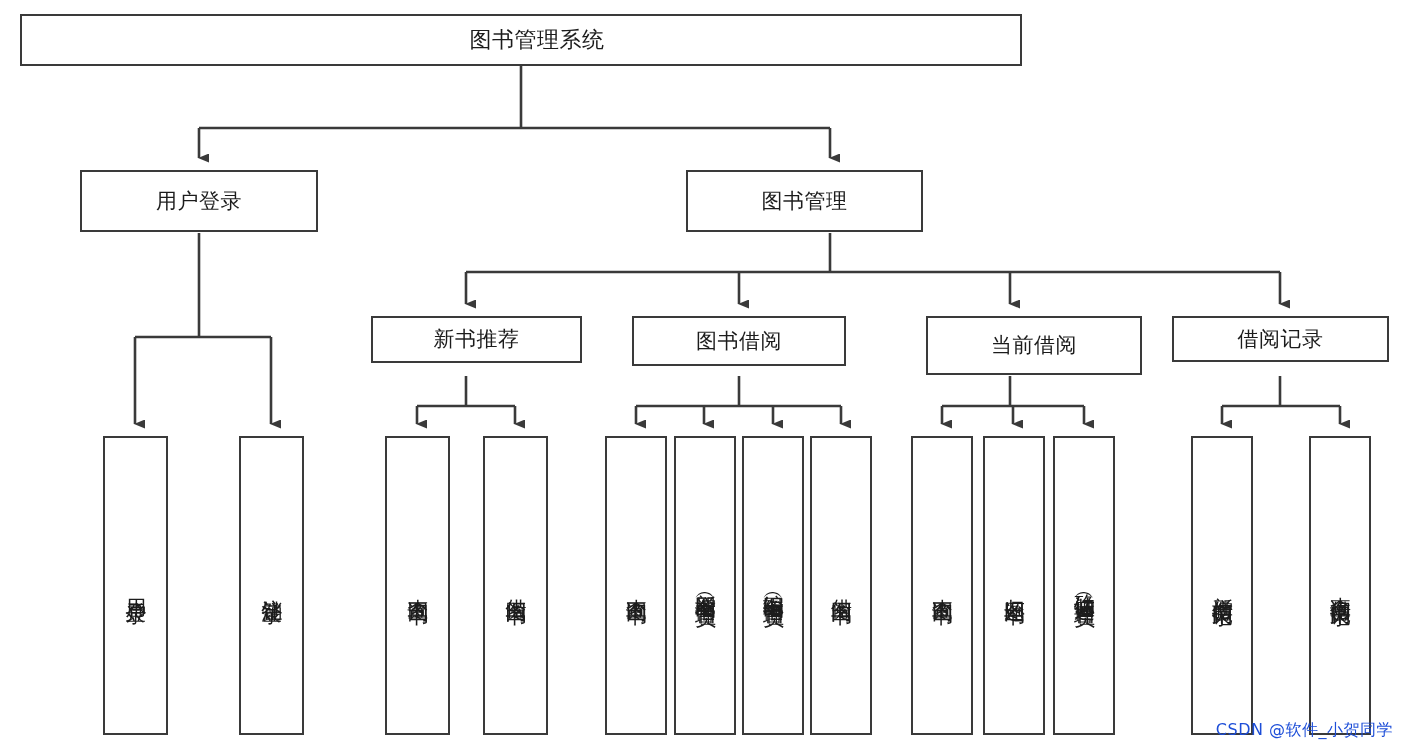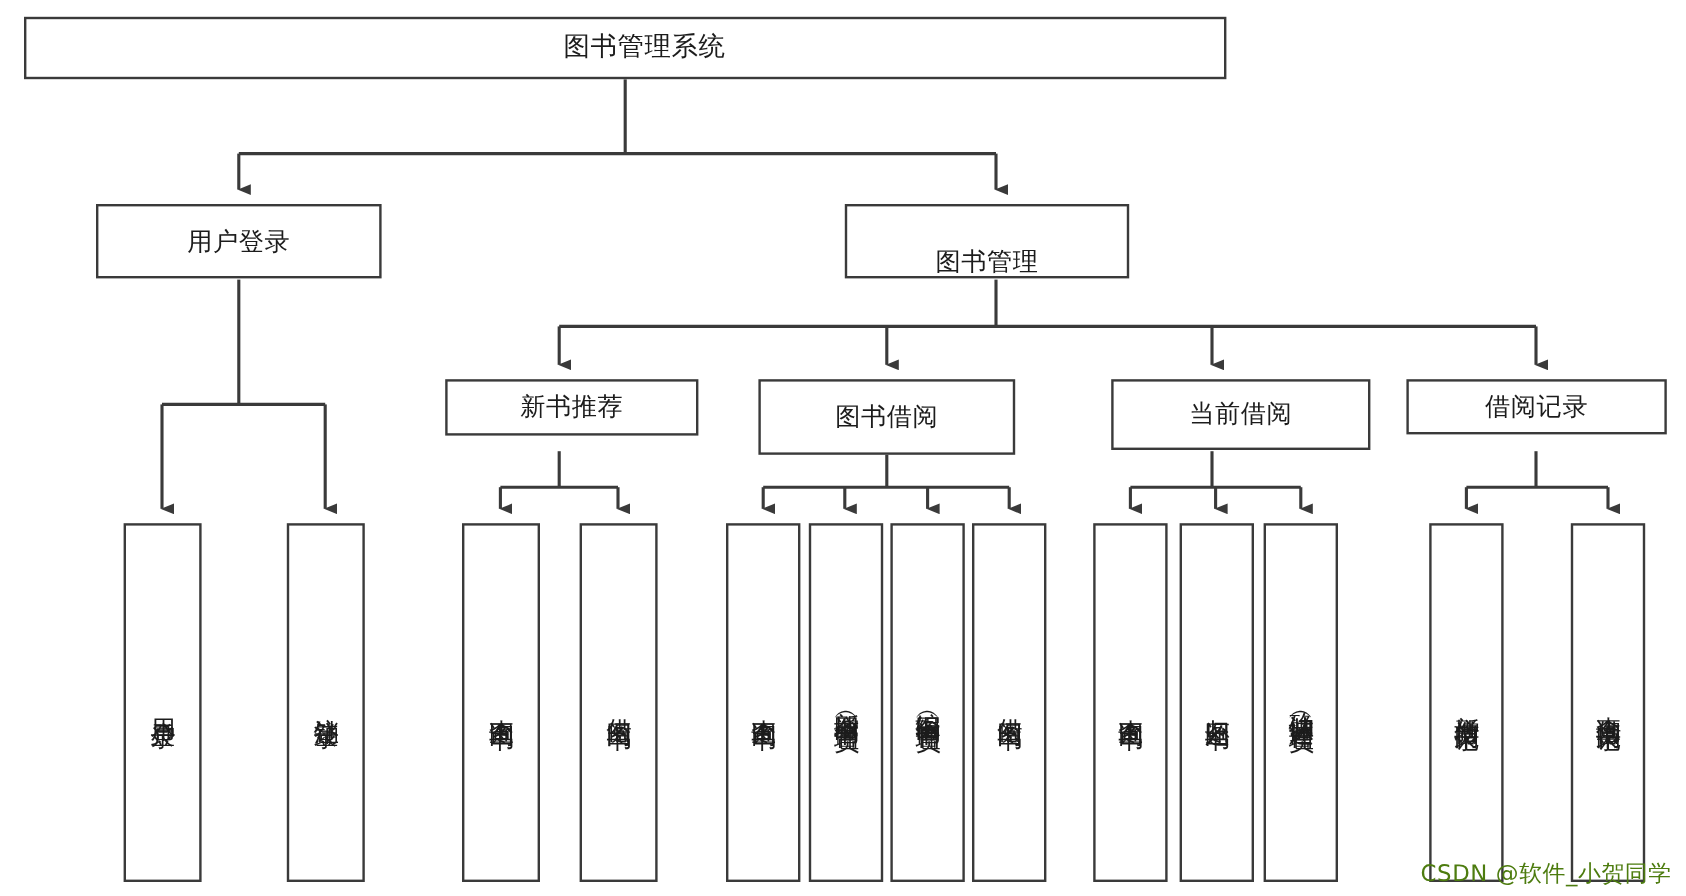--- a/index.html
+++ b/index.html
@@ -48,22 +48,22 @@
     letter-spacing:2px;
     white-space:normal;
     max-height:280px;
     text-align:center;
   }
   .node.root .lbl{font-size:22px;}
   .watermark{
     position:absolute;
     right:12px;
     bottom:6px;
-    font-size:19px;
-    color:#4d7c0f;
+    font-size:16px;
+    color:#1d4ed8;
     letter-spacing:0.5px;
     z-index:5;
     white-space:nowrap;
     font-family:"DejaVu Sans","Liberation Sans",sans-serif;
   }
 </style>
 </head>
 <body>
 
 <div id="canvas">
@@ -118,28 +118,28 @@
     </g>
   </svg>
 
   <div class="node root" style="left:20px;top:14px;width:1002px;height:52px;padding-left:32px;">
     <span class="lbl">图书管理系统</span>
   </div>
 
   <div class="node" style="left:80px;top:170px;width:238px;height:62px;">
     <span class="lbl">用户登录</span>
   </div>
-  <div class="node" style="left:704px;top:170px;width:237px;height:62px;align-items:flex-end;">
+  <div class="node" style="left:686px;top:170px;width:237px;height:62px;">
     <span class="lbl">图书管理</span>
   </div>
 
   <div class="node" style="left:371px;top:316px;width:211px;height:47px;">
     <span class="lbl">新书推荐</span>
   </div>
-  <div class="node" style="left:632px;top:316px;width:214px;height:63px;">
+  <div class="node" style="left:632px;top:316px;width:214px;height:50px;">
     <span class="lbl">图书借阅</span>
   </div>
   <div class="node" style="left:902px;top:316px;width:216px;height:59px;margin-left:24px;">
     <span class="lbl">当前借阅</span>
   </div>
   <div class="node" style="left:1172px;top:316px;width:217px;height:46px;">
     <span class="lbl">借阅记录</span>
   </div>
 
   <div class="node vert" style="left:103px;top:436px;width:65px;height:299px;">

